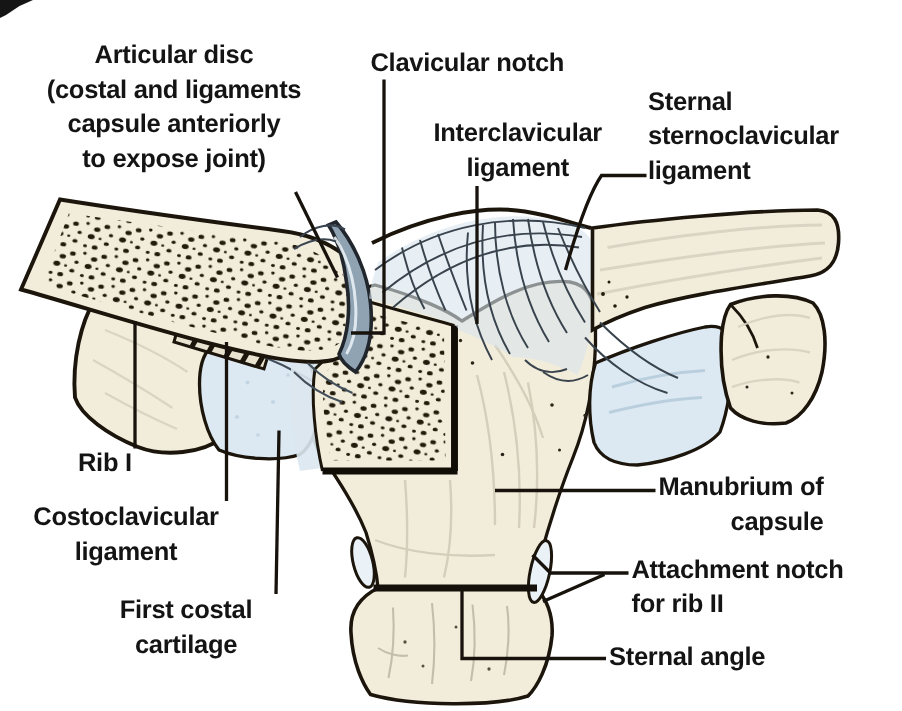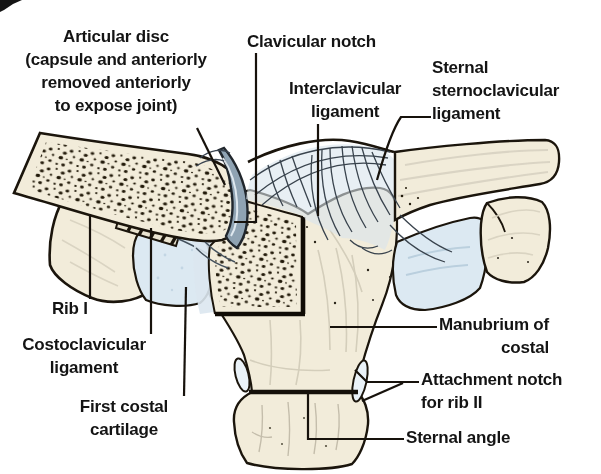--- a/index.html
+++ b/index.html
@@ -210,22 +210,22 @@
     <path d="M186,287 L184,396"></path>
     <path d="M330,327 L437,327"></path>
     <path d="M419,382 L367,382 L355,370"></path>
     <path d="M403,383 L362,401"></path>
     <path d="M404,439 L308,439 L308,393"></path>
   </g>
 </svg>
 
 <div class="lbl center" style="left:6px;top:25px;width:220px;">
   <div>Articular disc</div>
-  <div>(capsule and anteriorly</div>
-  <div>removed anteriorly</div>
+  <div>(costal and ligaments</div>
+  <div>capsule anteriorly</div>
   <div>to expose joint)</div>
 </div>
 
 <div class="lbl" style="left:247px;top:30px;">Clavicular notch</div>
 
 <div class="lbl" style="left:289px;top:77px;text-align:center;">
   <div>Interclavicular</div>
   <div>ligament</div>
 </div>
 
@@ -242,21 +242,21 @@
   <div>ligament</div>
 </div>
 
 <div class="lbl right" style="left:55px;top:395px;width:138px;">
   <div>First costal</div>
   <div>cartilage</div>
 </div>
 
 <div class="lbl" style="left:439px;top:313px;text-align:right;">
   <div>Manubrium of</div>
-  <div>costal</div>
+  <div>capsule</div>
 </div>
 
 <div class="lbl" style="left:421px;top:368px;">
   <div>Attachment notch</div>
   <div>for rib II</div>
 </div>
 
 <div class="lbl" style="left:406px;top:426px;text-align:right;">Sternal angle</div>
 
 </div>

